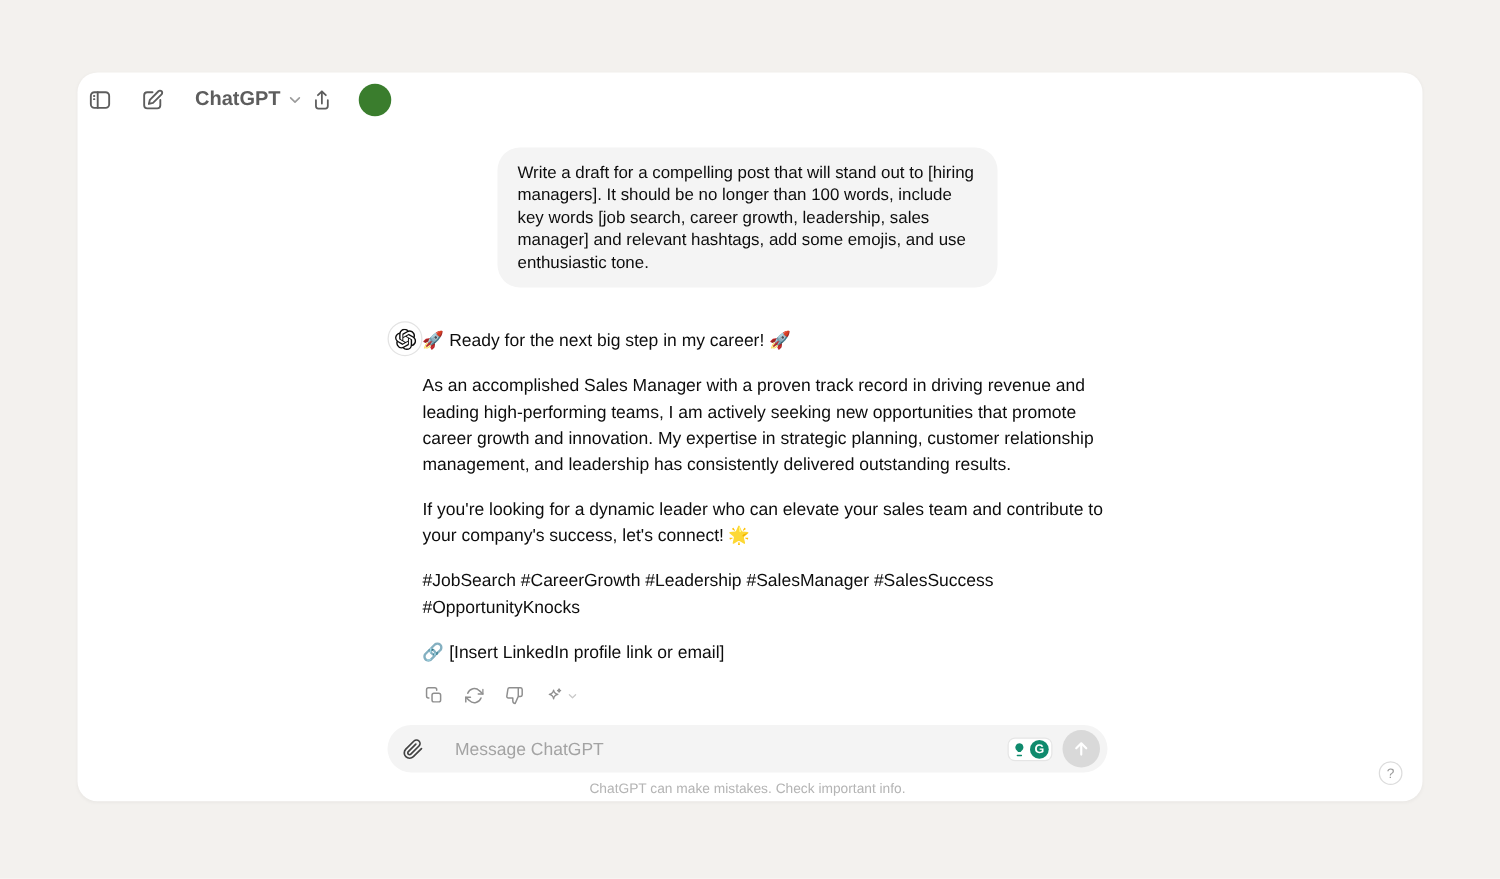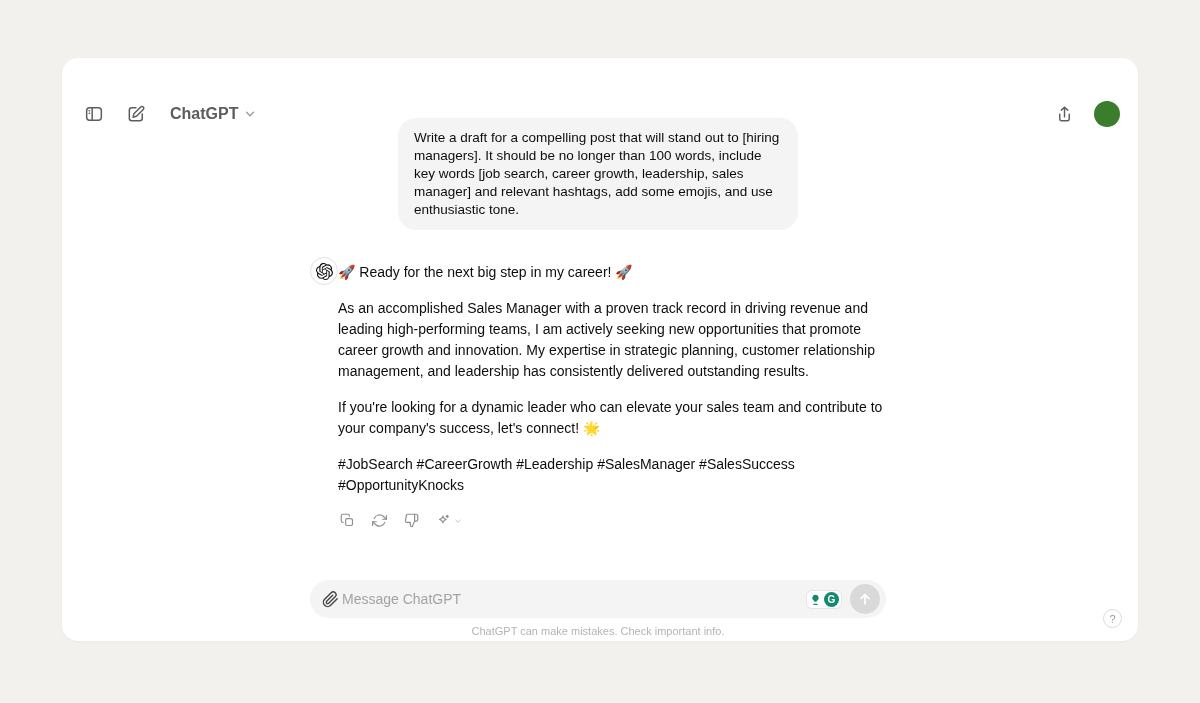--- a/index.html
+++ b/index.html
@@ -12,23 +12,22 @@
     position:relative;
   }
   .card {
     position:absolute; left:62px; top:58px; width:1076px; height:583px;
     background:#ffffff; border-radius:16px;
     box-shadow:0 1px 3px rgba(0,0,0,0.04);
   }
   
   .header {
     position:absolute; top:0; left:0; right:0; height:44px;
-    display:flex; align-items:center; justify-content:space-between;
-    padding:0 18px;
-    margin-top:34px;
+    display:flex; align-items:center; 
+    padding:0 4px;
   }
   .header-left { display:flex; align-items:center; gap:14px; }
   .icon-btn {
     width:28px; height:28px; display:flex; align-items:center; justify-content:center;
     color:#5d5d5d; border-radius:8px; cursor:pointer; background:none; border:none;
   }
   .model-switcher {
     display:flex; align-items:center; gap:5px; margin-left:6px;
     font-size:16px; font-weight:600; color:#5d5d5d; cursor:pointer;
   }
@@ -67,21 +66,21 @@
   
   .composer {
     position:absolute; left:248px; top:522px; width:576px; height:38px;
     background:#f4f4f4; border-radius:19px;
     display:flex; align-items:center; padding:0 6px 0 12px;
   }
   .composer .clip { color:#424242; display:flex; cursor:pointer; background:none; border:none; }
   .composer input {
     flex:1; border:none; outline:none; background:transparent;
     font-family:"Liberation Sans", sans-serif;
-    font-size:14px; color:#0d0d0d; margin-left:3px;
+    font-size:14px; color:#0d0d0d; margin-left:25px;
   }
   .composer input::placeholder { color:#a3a3a3; }
   .grammarly-badge {
     display:flex; align-items:center; gap:2px; background:#ffffff;
     border-radius:5px; padding:1px 2px; margin-right:9px; cursor:pointer;
     box-shadow:0 0 0 1px rgba(0,0,0,0.06);
   }
   .g-circle {
     width:15px; height:15px; border-radius:50%; background:#0f8a6d;
     color:#fff; font-size:10px; font-weight:700;
@@ -164,20 +163,21 @@
       <div class="assistant-avatar">
         <svg width="17" height="17" viewBox="0 0 24 24" fill="currentColor">
           <path d="M22.282 9.821a5.985 5.985 0 0 0-.516-4.91 6.046 6.046 0 0 0-6.51-2.9A6.065 6.065 0 0 0 4.981 4.182a5.985 5.985 0 0 0-3.998 2.9 6.046 6.046 0 0 0 .743 7.097 5.98 5.98 0 0 0 .51 4.911 6.051 6.051 0 0 0 6.515 2.9A5.985 5.985 0 0 0 13.26 24a6.056 6.056 0 0 0 5.772-4.206 5.99 5.99 0 0 0 3.997-2.9 6.056 6.056 0 0 0-.747-7.073zM13.26 22.43a4.476 4.476 0 0 1-2.876-1.04l.141-.081 4.779-2.758a.795.795 0 0 0 .392-.681v-6.737l2.02 1.168a.071.071 0 0 1 .038.052v5.583a4.504 4.504 0 0 1-4.494 4.494zM3.6 18.304a4.47 4.47 0 0 1-.535-3.014l.142.085 4.783 2.759a.771.771 0 0 0 .78 0l5.843-3.369v2.332a.08.08 0 0 1-.033.062L9.74 19.95a4.5 4.5 0 0 1-6.14-1.646zM2.34 7.896a4.485 4.485 0 0 1 2.366-1.973V11.6a.766.766 0 0 0 .388.676l5.815 3.355-2.02 1.168a.076.076 0 0 1-.071 0l-4.83-2.786a4.504 4.504 0 0 1-1.648-6.117zm16.597 3.855-5.833-3.387L15.119 7.2a.076.076 0 0 1 .071 0l4.83 2.791a4.494 4.494 0 0 1-.676 8.105v-5.678a.79.79 0 0 0-.407-.667zm2.01-3.023-.141-.085-4.774-2.782a.776.776 0 0 0-.785 0L9.409 9.23V6.897a.066.066 0 0 1 .028-.061l4.83-2.787a4.5 4.5 0 0 1 6.68 4.66zm-12.64 4.135-2.02-1.164a.08.08 0 0 1-.038-.057V6.075a4.5 4.5 0 0 1 7.375-3.453l-.142.08L8.704 5.46a.795.795 0 0 0-.393.681zm1.097-2.365 2.602-1.5 2.607 1.5v2.999l-2.597 1.5-2.607-1.5z"></path>
         </svg>
       </div>
       <div class="assistant-body">
         <p>🚀 Ready for the next big step in my career! 🚀</p>
         <p>As an accomplished Sales Manager with a proven track record in driving revenue and leading high-performing teams, I am actively seeking new opportunities that promote career growth and innovation. My expertise in strategic planning, customer relationship management, and leadership has consistently delivered outstanding results.</p>
         <p>If you're looking for a dynamic leader who can elevate your sales team and contribute to your company's success, let's connect! 🌟</p>
         <p>#JobSearch #CareerGrowth #Leadership #SalesManager #SalesSuccess #OpportunityKnocks</p>
+        <p>🔗 [Insert LinkedIn profile link or email]</p>
 
         <div class="action-row">
           <button class="action-btn">
             <span>
               <svg width="15" height="15" viewBox="0 0 24 24" fill="none" stroke="currentColor" stroke-width="1.9" stroke-linecap="round" stroke-linejoin="round">
                 <rect x="9" y="9" width="11" height="11" rx="2.5"></rect>
                 <path d="M5 15H4.5A2.5 2.5 0 0 1 2 12.5v-8A2.5 2.5 0 0 1 4.5 2h8A2.5 2.5 0 0 1 15 4.5V5"></path>
               </svg>
             </span>
           </button>

